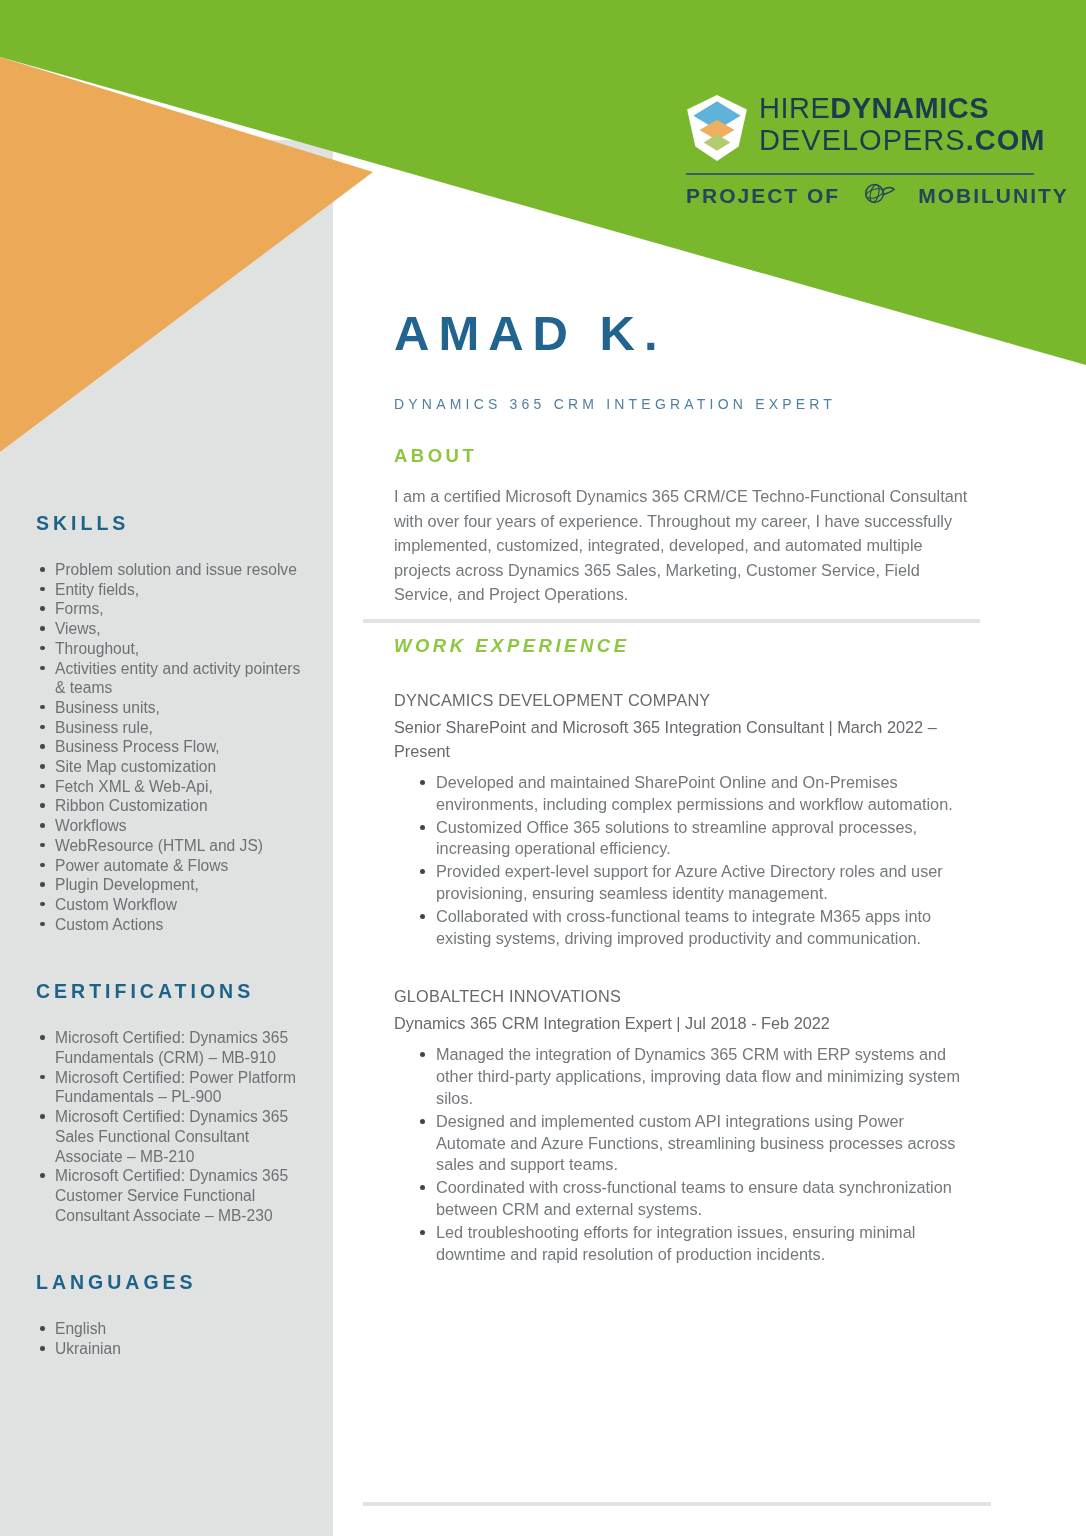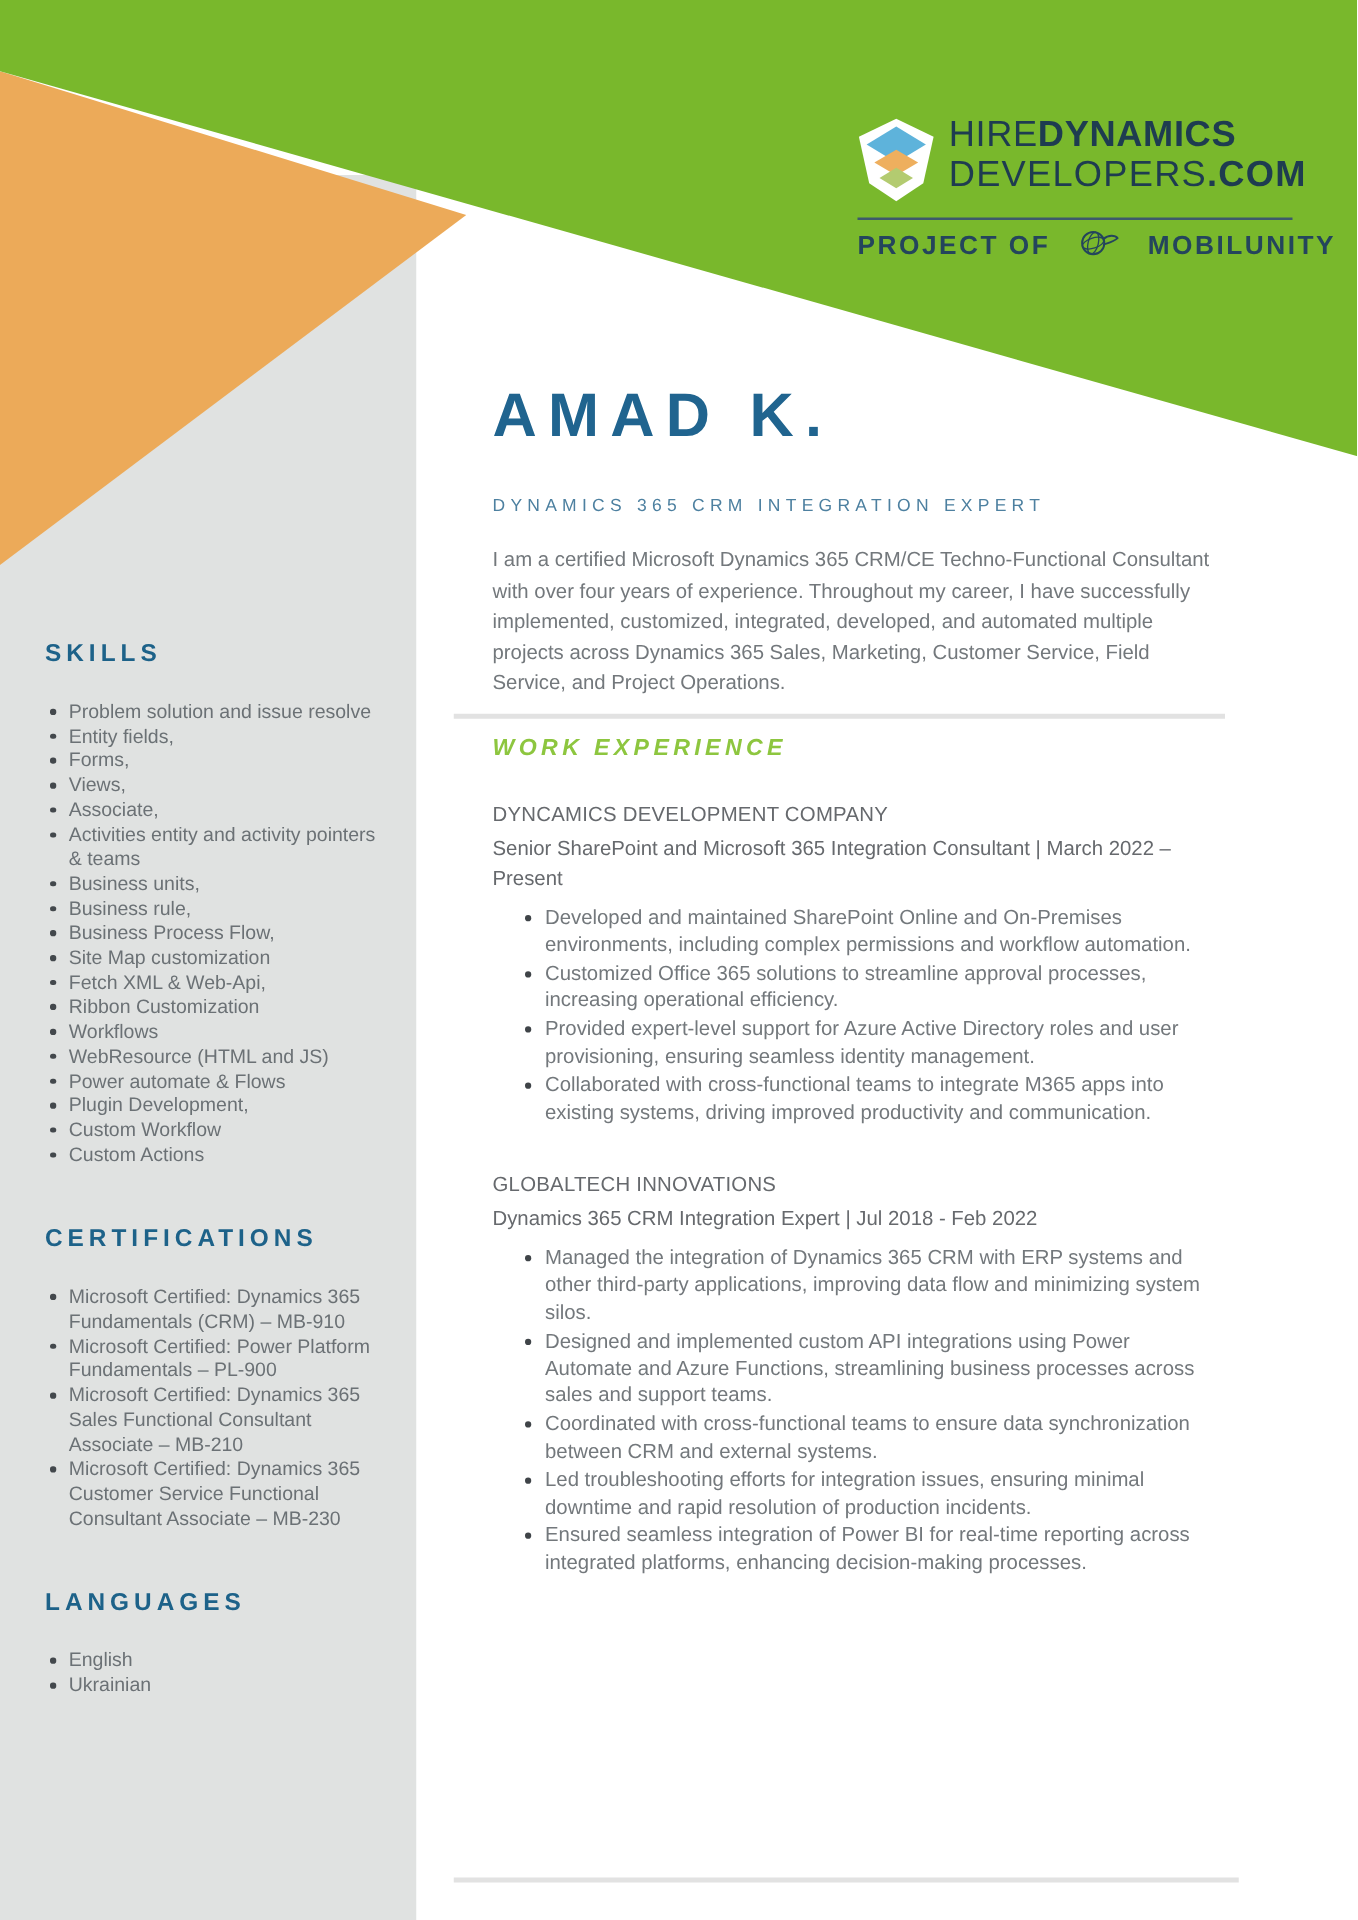--- a/index.html
+++ b/index.html
@@ -139,21 +139,21 @@
     <ul class="side-list">
 
         <li>Problem solution and issue resolve</li>
 
         <li>Entity fields,</li>
 
         <li>Forms,</li>
 
         <li>Views,</li>
 
-        <li>Associate,</li>
+        <li>Throughout,</li>
 
         <li>Activities entity and activity pointers &amp; teams</li>
 
         <li>Business units,</li>
 
         <li>Business rule,</li>
 
         <li>Business Process Flow,</li>
 
         <li>Site Map customization</li>
@@ -193,20 +193,21 @@
         <li>English</li>
 
         <li>Ukrainian</li>
       </ul>
   </div>
 
   <div class="main">
     <div class="name">AMAD K.</div>
     <div class="title">DYNAMICS 365 CRM INTEGRATION EXPERT</div>
 
+    <div class="sec-heading about-heading">ABOUT</div>
     <div class="about-text">I am a certified Microsoft Dynamics 365 CRM/CE Techno-Functional Consultant with over four years of experience. Throughout my career, I have successfully implemented, customized, integrated, developed, and automated multiple projects across Dynamics 365 Sales, Marketing, Customer Service, Field Service, and Project Operations.</div>
 
     <div class="divider1"></div>
 
     <div class="sec-heading exp-heading">WORK EXPERIENCE</div>
 
     <div class="job1">
       <div class="company">DYNCAMICS DEVELOPMENT COMPANY</div>
       <div class="role">Senior SharePoint and Microsoft 365 Integration Consultant | March 2022 – Present</div>
       <ul class="bullets">
@@ -227,20 +228,19 @@
       <ul class="bullets">
 
           <li>Managed the integration of Dynamics 365 CRM with ERP systems and other third-party applications, improving data flow and minimizing system silos.</li>
 
           <li>Designed and implemented custom API integrations using Power Automate and Azure Functions, streamlining business processes across sales and support teams.</li>
 
           <li>Coordinated with cross-functional teams to ensure data synchronization between CRM and external systems.</li>
 
           <li>Led troubleshooting efforts for integration issues, ensuring minimal downtime and rapid resolution of production incidents.</li>
 
-          <li>Ensured seamless integration of Power BI for real-time reporting across integrated platforms, enhancing decision-making processes.</li>
         </ul>
     </div>
   </div>
 
   <div class="bottom-divider"></div>
 
 </div>
 
 </body></html>

